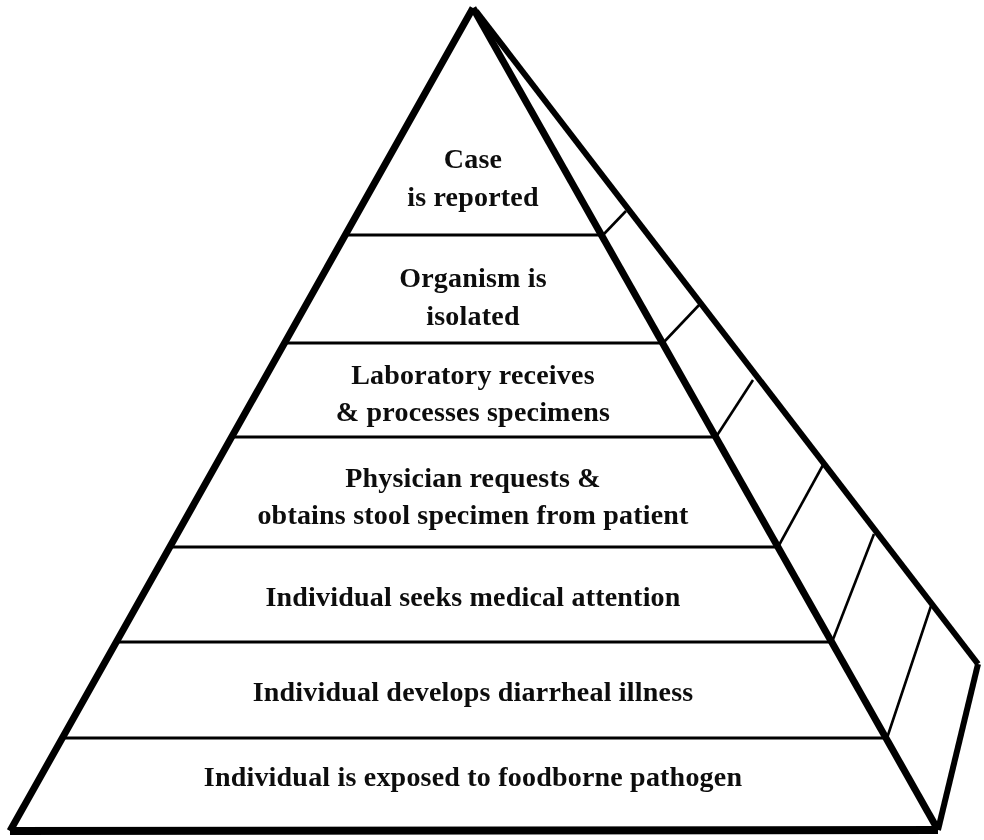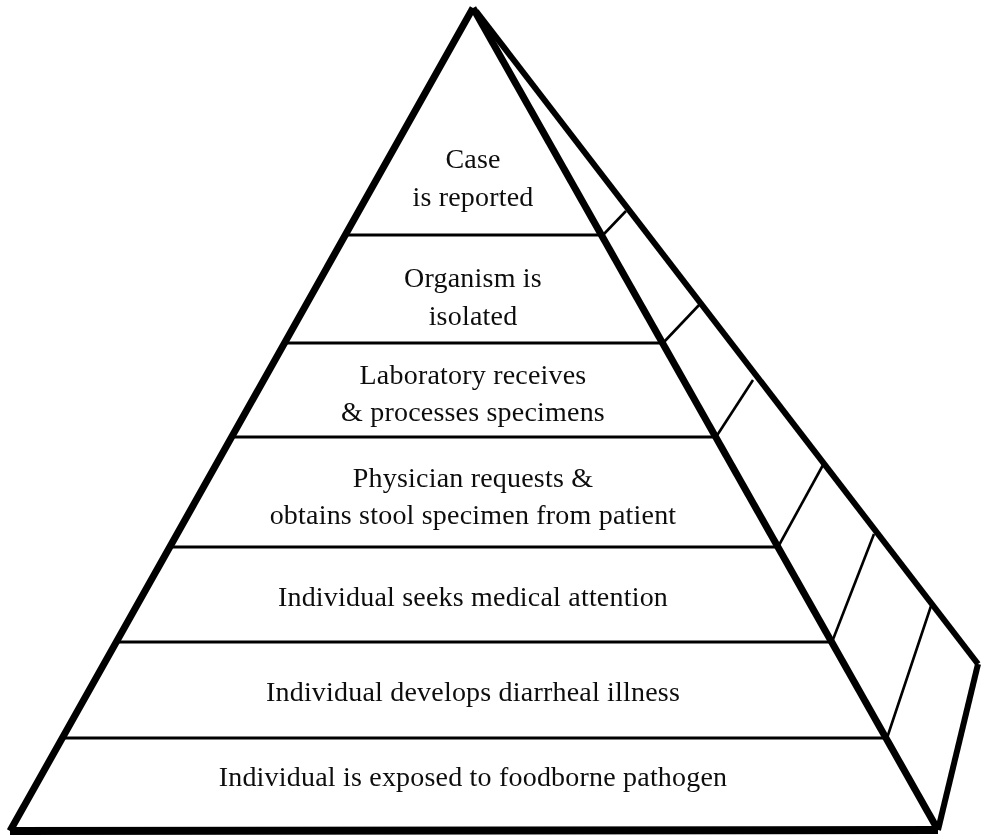--- a/index.html
+++ b/index.html
@@ -9,20 +9,21 @@
     height: 840px;
     background: #ffffff;
     overflow: hidden;
     font-family: "Liberation Serif", "DejaVu Serif", serif;
   }
   .stage {
     position: relative;
     width: 836px;
     height: 840px;
     background: #ffffff;
+    font-weight: bold;
   }
   svg { display: block; }
   .edge  { stroke: #000000; fill: none; }
   .thick { stroke-width: 7px; }
   .back  { stroke-width: 6px; }
   .base  { stroke-width: 8px; }
   .bound { stroke-width: 3px; }
   .rung  { stroke-width: 2.6px; }
   .lvl-text {
     fill: #0d0d0d;

